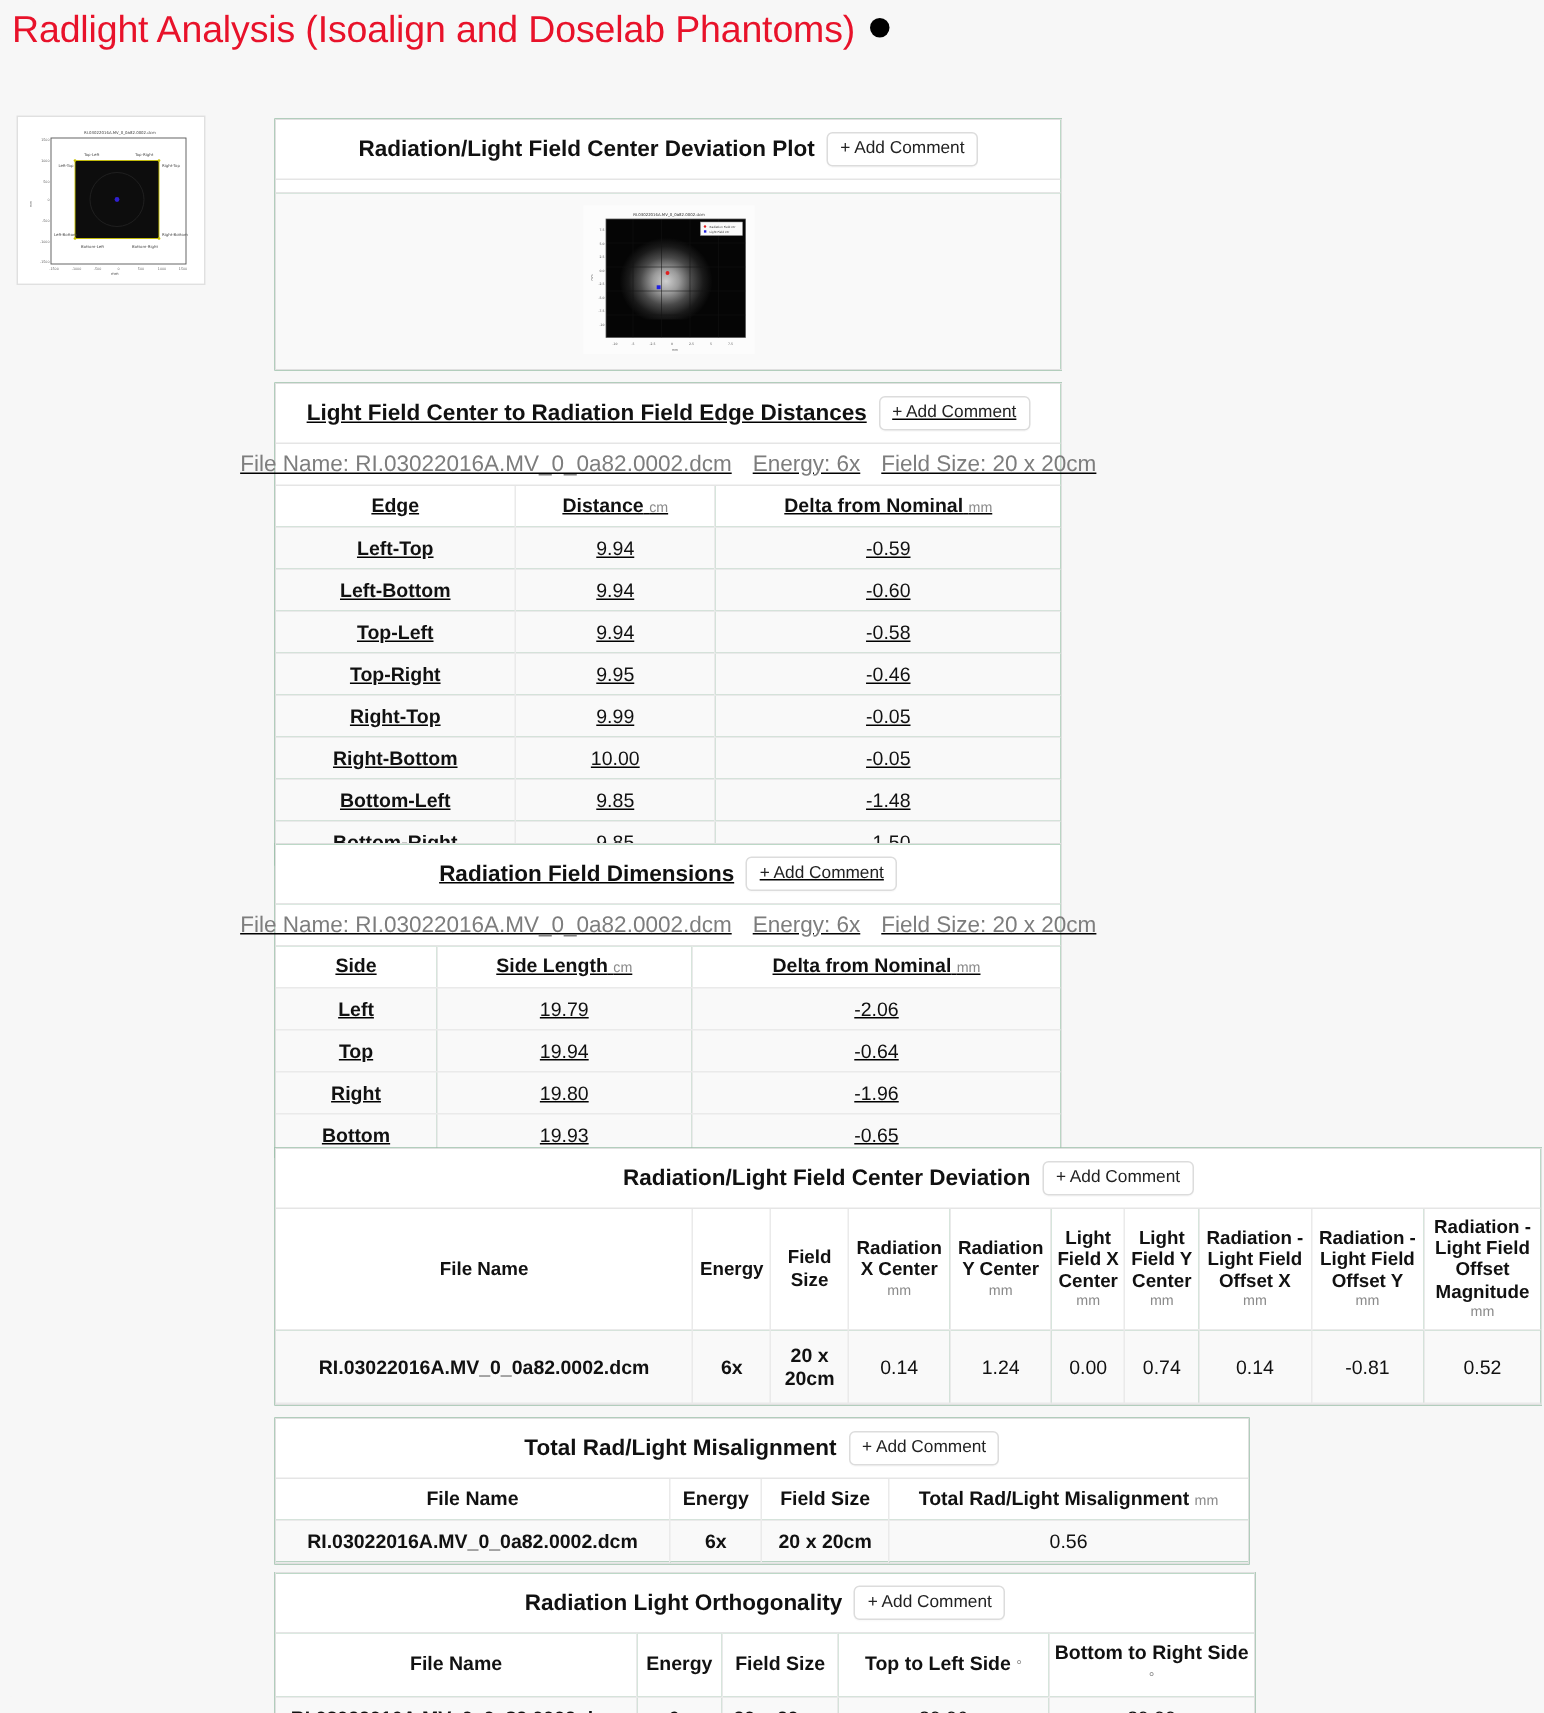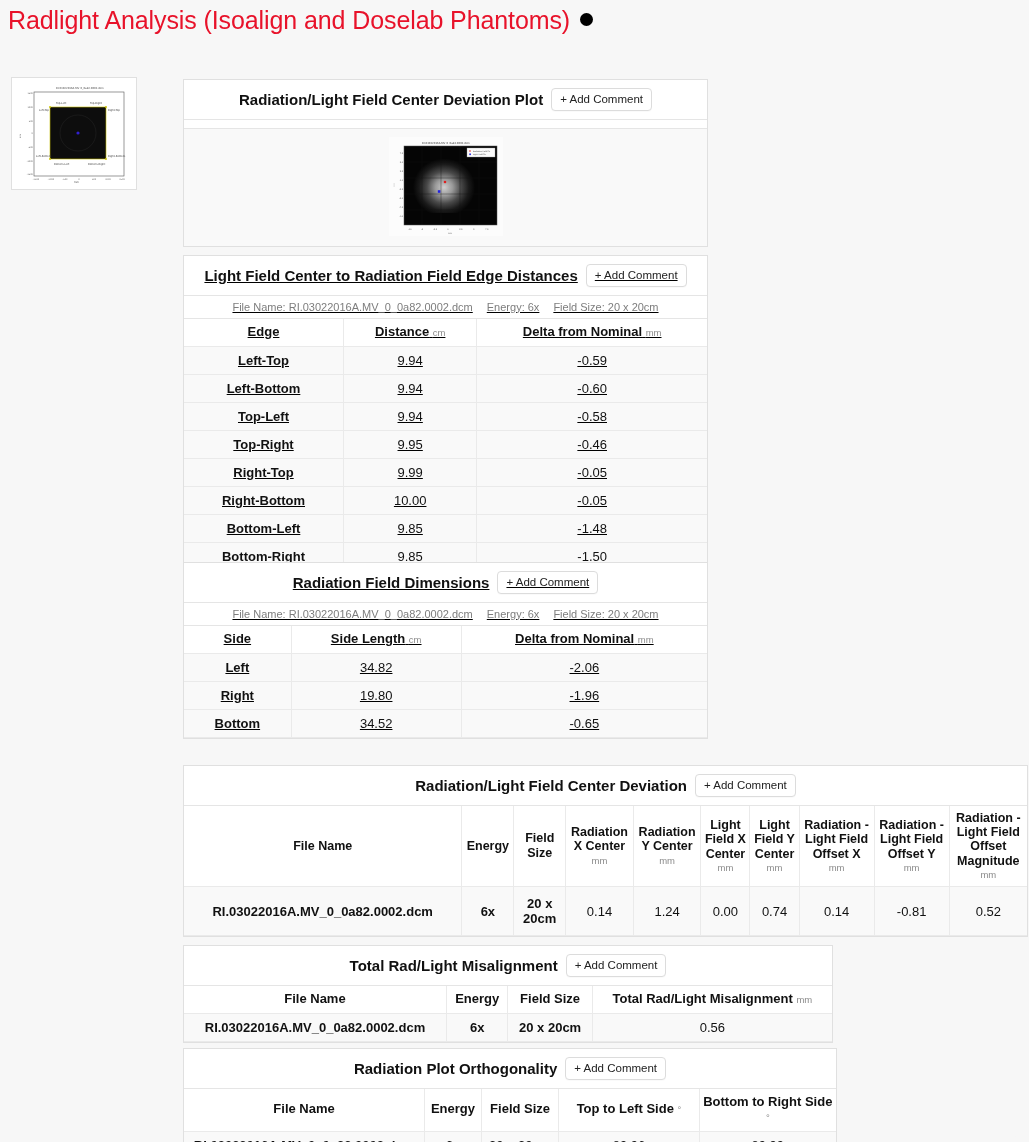--- a/index.html
+++ b/index.html
@@ -84,21 +84,21 @@
     padding: 4px 8px;
     white-space: nowrap;
     cursor: pointer;
     line-height: 1.1;
     box-shadow: 0 1px 0 rgba(0,0,0,0.02);
   }
   .file-info {
     display: flex;
     gap: 14px;
     justify-content: center;
-    font-size: 11px;
+    font-size: 15px;
     color: #7d7d7d;
     padding: 5px 8px;
     background: #ffffff;
     border-bottom: 1px solid #e5e5e5;
     white-space: nowrap;
   }
 
   
   .plot-body {
     background: #f9f9f9;
@@ -371,31 +371,36 @@
       <thead>
         <tr>
           <th><span>Side</span></th>
           <th><span>Side Length</span> <span class="unit">cm</span></th>
           <th><span>Delta from Nominal</span> <span class="unit">mm</span></th>
         </tr>
       </thead>
       <tbody>
         <tr>
             <td class="lbl">Left</td>
-            <td>34.82</td>
+            <td>19.79</td>
             <td>-2.06</td>
+          </tr>
+        <tr>
+            <td class="lbl">Top</td>
+            <td>19.94</td>
+            <td>-0.64</td>
           </tr>
         <tr>
             <td class="lbl">Right</td>
             <td>19.80</td>
             <td>-1.96</td>
           </tr>
         <tr>
             <td class="lbl">Bottom</td>
-            <td>34.52</td>
+            <td>19.93</td>
             <td>-0.65</td>
           </tr>
       </tbody>
     </table>
   </div>
 
   <div class="panel" id="panel-deviation">
     <div class="panel-head">
       <span class="panel-title">Radiation/Light Field Center Deviation</span>
       <button class="add-comment">+ Add Comment</button>
@@ -470,21 +475,21 @@
           <td class="misalign-fname">6x</td>
           <td class="misalign-fname">20 x 20cm</td>
           <td>0.56</td>
         </tr>
       </tbody>
     </table>
   </div>
 
   <div class="panel" id="panel-ortho">
     <div class="panel-head">
-      <span class="panel-title">Radiation Plot Orthogonality</span>
+      <span class="panel-title">Radiation Light Orthogonality</span>
       <button class="add-comment">+ Add Comment</button>
     </div>
     <table>
       <colgroup>
           <col style="width:36.9%">
           <col style="width:8.7%">
           <col style="width:11.9%">
           <col style="width:21.5%">
           <col style="width:21%">
         </colgroup>

